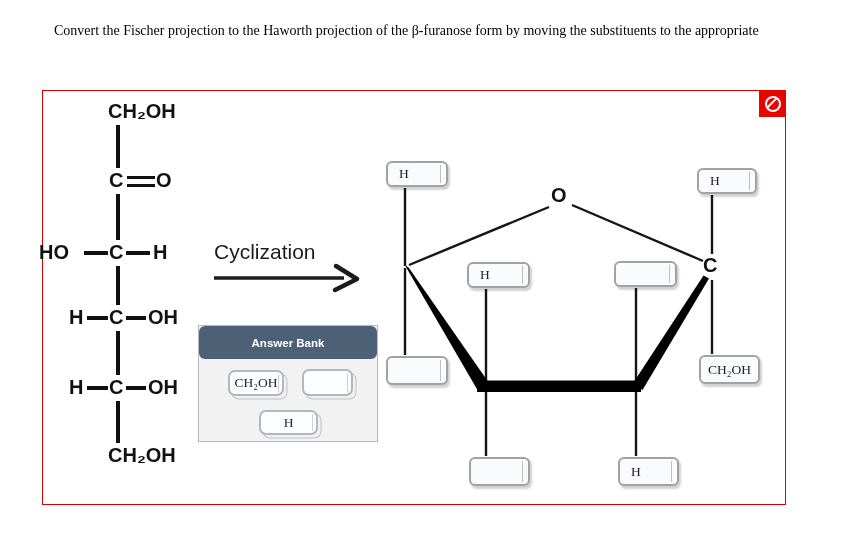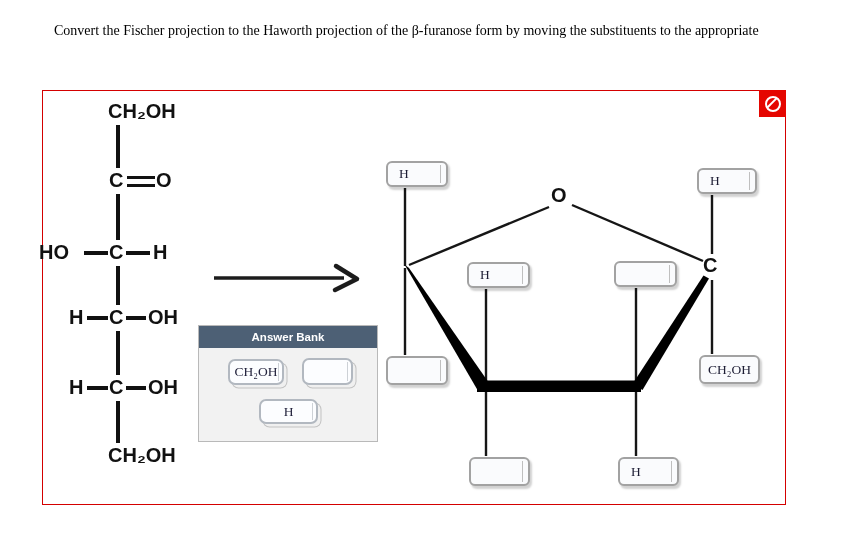--- a/index.html
+++ b/index.html
@@ -27,21 +27,21 @@
   .v{width:3.5px;}
   .h{height:3.5px;}
 
   
   .cyc-label{position:absolute;left:214px;top:240px;font-size:21px;color:#1c1c1c;
              font-family:"Liberation Sans",sans-serif;}
 
   
   .bank{position:absolute;left:198px;top:325px;width:180px;height:117px;
         border:1px solid #b9b9b9;box-sizing:border-box;background:#f2f2f2;}
-  .bank-header{height:22px;background:#4d6075;display:flex;align-items:center;justify-content:center;}
+  .bank-header{height:33px;background:#4d6075;display:flex;align-items:center;justify-content:center;border-radius:6px;}
   .bank-title{color:#ffffff;font-size:11.5px;font-weight:bold;font-family:"Liberation Sans",sans-serif;}
   .bank-body{position:relative;height:87px;}
   .chip{position:absolute;background:#fcfdff;border:2px solid #b2b8c0;border-radius:7px;
         box-shadow:3.5px 3.5px 0 -1px #f0f0f0,3.5px 3.5px 0 0 #c2c2c2;
         display:flex;align-items:center;justify-content:center;box-sizing:border-box;
         font-family:"Liberation Serif","DejaVu Serif",serif;font-size:13.5px;color:#23233d;}
   .chip::after{content:"";position:absolute;top:2px;bottom:2px;right:3px;width:1px;background:#cdd1d6;}
 
   
   .bonds{position:absolute;left:0;top:0;width:852px;height:552px;pointer-events:none;}
@@ -95,20 +95,21 @@
 
   <span class="ftxt" style="left:69px;top:377px">H</span>
   <div class="fline h" style="left:87px;top:386px;width:21px"></div>
   <span class="ftxt" style="left:109px;top:377px">C</span>
   <div class="fline h" style="left:126px;top:386px;width:20px"></div>
   <span class="ftxt" style="left:148px;top:377px">OH</span>
   <div class="fline v" style="left:116px;top:401px;height:42px"></div>
 
   <span class="ftxt" style="left:108px;top:445px">CH₂OH</span>
 
+  <span class="cyc-label">Cyclization</span>
 
   <svg class="bonds" viewBox="0 0 852 552">
 
     <line x1="214" y1="278" x2="344" y2="278" stroke="#1c1c1c" stroke-width="3.5"></line>
     <polyline points="336,266 357,279 335,290" fill="none" stroke="#1c1c1c" stroke-width="4.5" stroke-linecap="round" stroke-linejoin="round"></polyline>
 
     <line x1="549" y1="207" x2="409" y2="265" stroke="#161616" stroke-width="2.4"></line>
     <line x1="572" y1="205" x2="703" y2="261" stroke="#161616" stroke-width="2.4"></line>
 
     <line x1="405" y1="188" x2="405" y2="266" stroke="#161616" stroke-width="2.4"></line>

